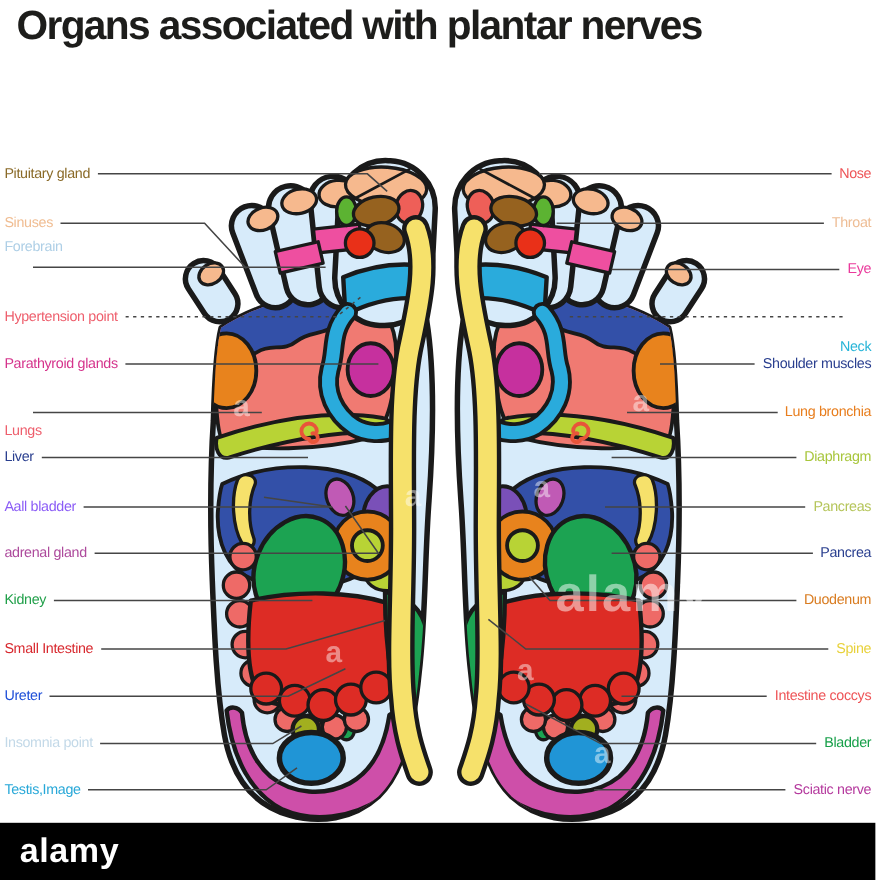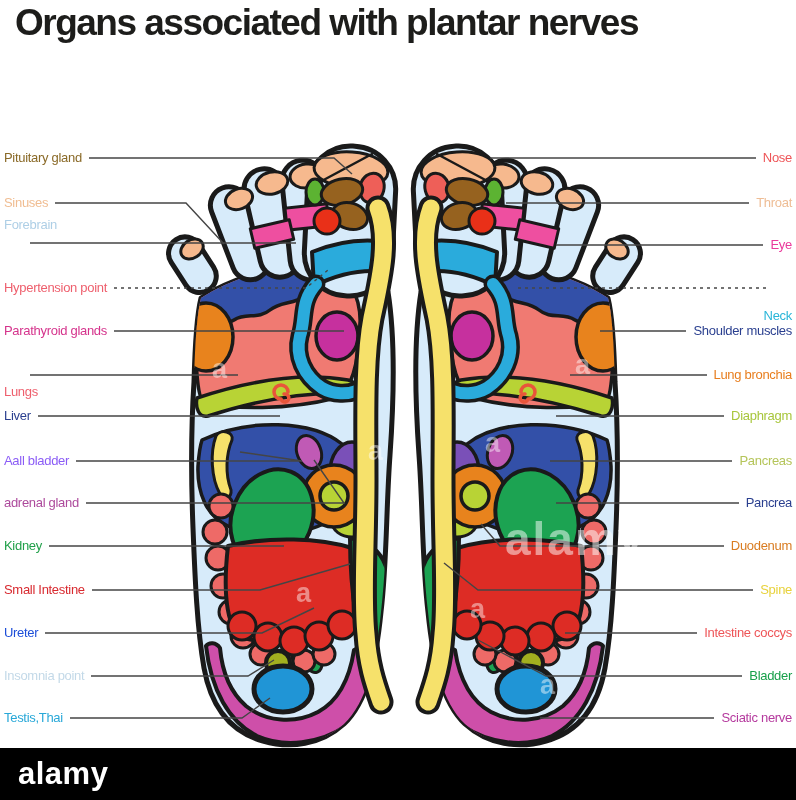--- a/index.html
+++ b/index.html
@@ -197,21 +197,21 @@
       <div class="label left" style="top: 288px; color: rgb(238, 95, 109);">Hypertension point</div>
       <div class="label left" style="top: 331px; color: rgb(213, 51, 140);">Parathyroid glands</div>
       <div class="label left" style="top: 375px; color: rgb(238, 95, 109); margin-top: 17px;">Lungs</div>
       <div class="label left" style="top: 416px; color: rgb(42, 63, 143);">Liver</div>
       <div class="label left" style="top: 461px; color: #8b5cf6;">Aall bladder</div>
       <div class="label left" style="top: 503px; color: rgb(173, 74, 156);">adrenal gland</div>
       <div class="label left" style="top: 546px; color: rgb(33, 160, 74); text-align: right;">Kidney</div>
       <div class="label left" style="top: 590px; color: rgb(216, 41, 47);">Small Intestine</div>
       <div class="label left" style="top: 633px; color: #1d4ed8;">Ureter</div>
       <div class="label left" style="top: 676px; color: rgb(195, 217, 232);">Insomnia point</div>
-      <div class="label left" style="top: 718px; color: rgb(40, 168, 216);">Testis,Thai</div>
+      <div class="label left" style="top: 718px; color: rgb(40, 168, 216);">Testis,Image</div>
     </div>
 <div id="labels-right">
       <div class="label right" style="top: 158px; color: rgb(238, 85, 88);">Nose</div>
       <div class="label right" style="top: 203px; color: rgb(238, 189, 149);">Throat</div>
       <div class="label right" style="top: 245px; color: rgb(234, 58, 156);">Eye</div>
       <div class="label right" style="top: 288px; color: rgb(41, 181, 216); margin-top: 28px;">Neck</div>
       <div class="label right" style="top: 331px; color: rgb(42, 63, 143);">Shoulder muscles</div>
       <div class="label right" style="top: 375px; color: rgb(232, 126, 30);">Lung bronchia</div>
       <div class="label right" style="top: 416px; color: rgb(168, 198, 60);">Diaphragm</div>
       <div class="label right" style="top: 461px; color: rgb(181, 197, 90);">Pancreas</div>

